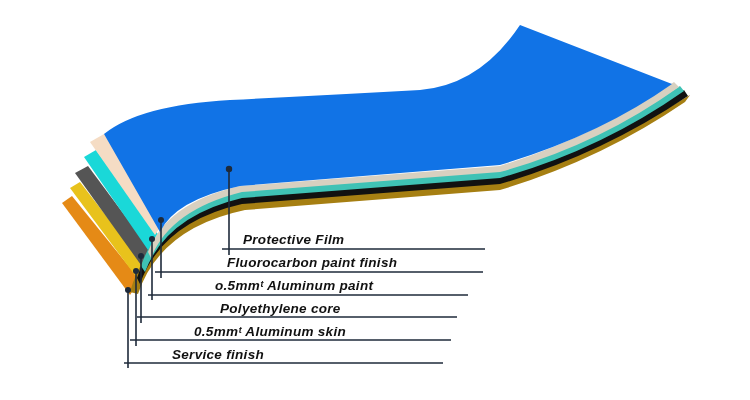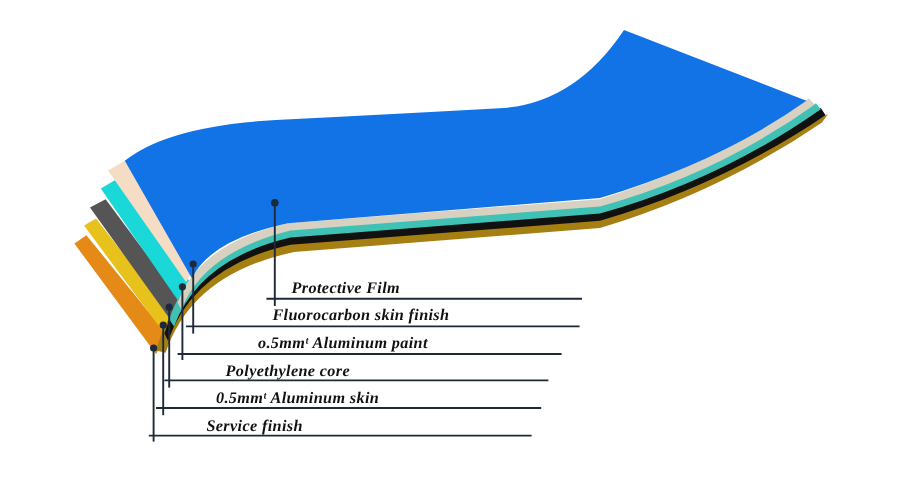--- a/index.html
+++ b/index.html
@@ -1,20 +1,20 @@
 <!DOCTYPE html>
 <html><head>
   <meta charset="utf-8">
   <style>
     html, body { margin: 0; padding: 0; background: #ffffff; }
     body { width: 750px; height: 400px; overflow: hidden; position: relative; }
     #diagram { position: absolute; left: 0; top: 0; width: 750px; height: 400px; }
     .label {
       position: absolute;
-      font-family: Liberation Serif, serif;
+      font-family: Liberation Sans, sans-serif;
       font-weight: bold;
       font-style: italic;
       font-size: 13.5px;
       color: #111111;
       white-space: nowrap;
       letter-spacing: 0.3px;
     }
   </style>
 </head>
 <body>
@@ -65,17 +65,17 @@
     <line x1="136" y1="271" x2="136" y2="346"></line>
     <line x1="130" y1="340" x2="451" y2="340"></line>
 
     <circle cx="128" cy="290" r="3" fill="#1e2a3a" stroke="none"></circle>
     <line x1="128" y1="290" x2="128" y2="368"></line>
     <line x1="124" y1="363" x2="443" y2="363"></line>
   </g>
 </svg>
 
 <div class="label" style="left:243px; top:232px;">Protective Film</div>
-<div class="label" style="left:227px; top:255px;">Fluorocarbon skin finish</div>
+<div class="label" style="left:227px; top:255px;">Fluorocarbon paint finish</div>
 <div class="label" style="left:215px; top:278px;">o.5mmᵗ Aluminum paint</div>
-<div class="label" style="left:188px; top:301px;">Polyethylene core</div>
-<div class="label" style="left:180px; top:324px;">0.5mmᵗ  Aluminum skin</div>
+<div class="label" style="left:220px; top:301px;">Polyethylene core</div>
+<div class="label" style="left:194px; top:324px;">0.5mmᵗ  Aluminum skin</div>
 <div class="label" style="left:172px; top:347px;">Service finish</div>
 
 </body></html>

